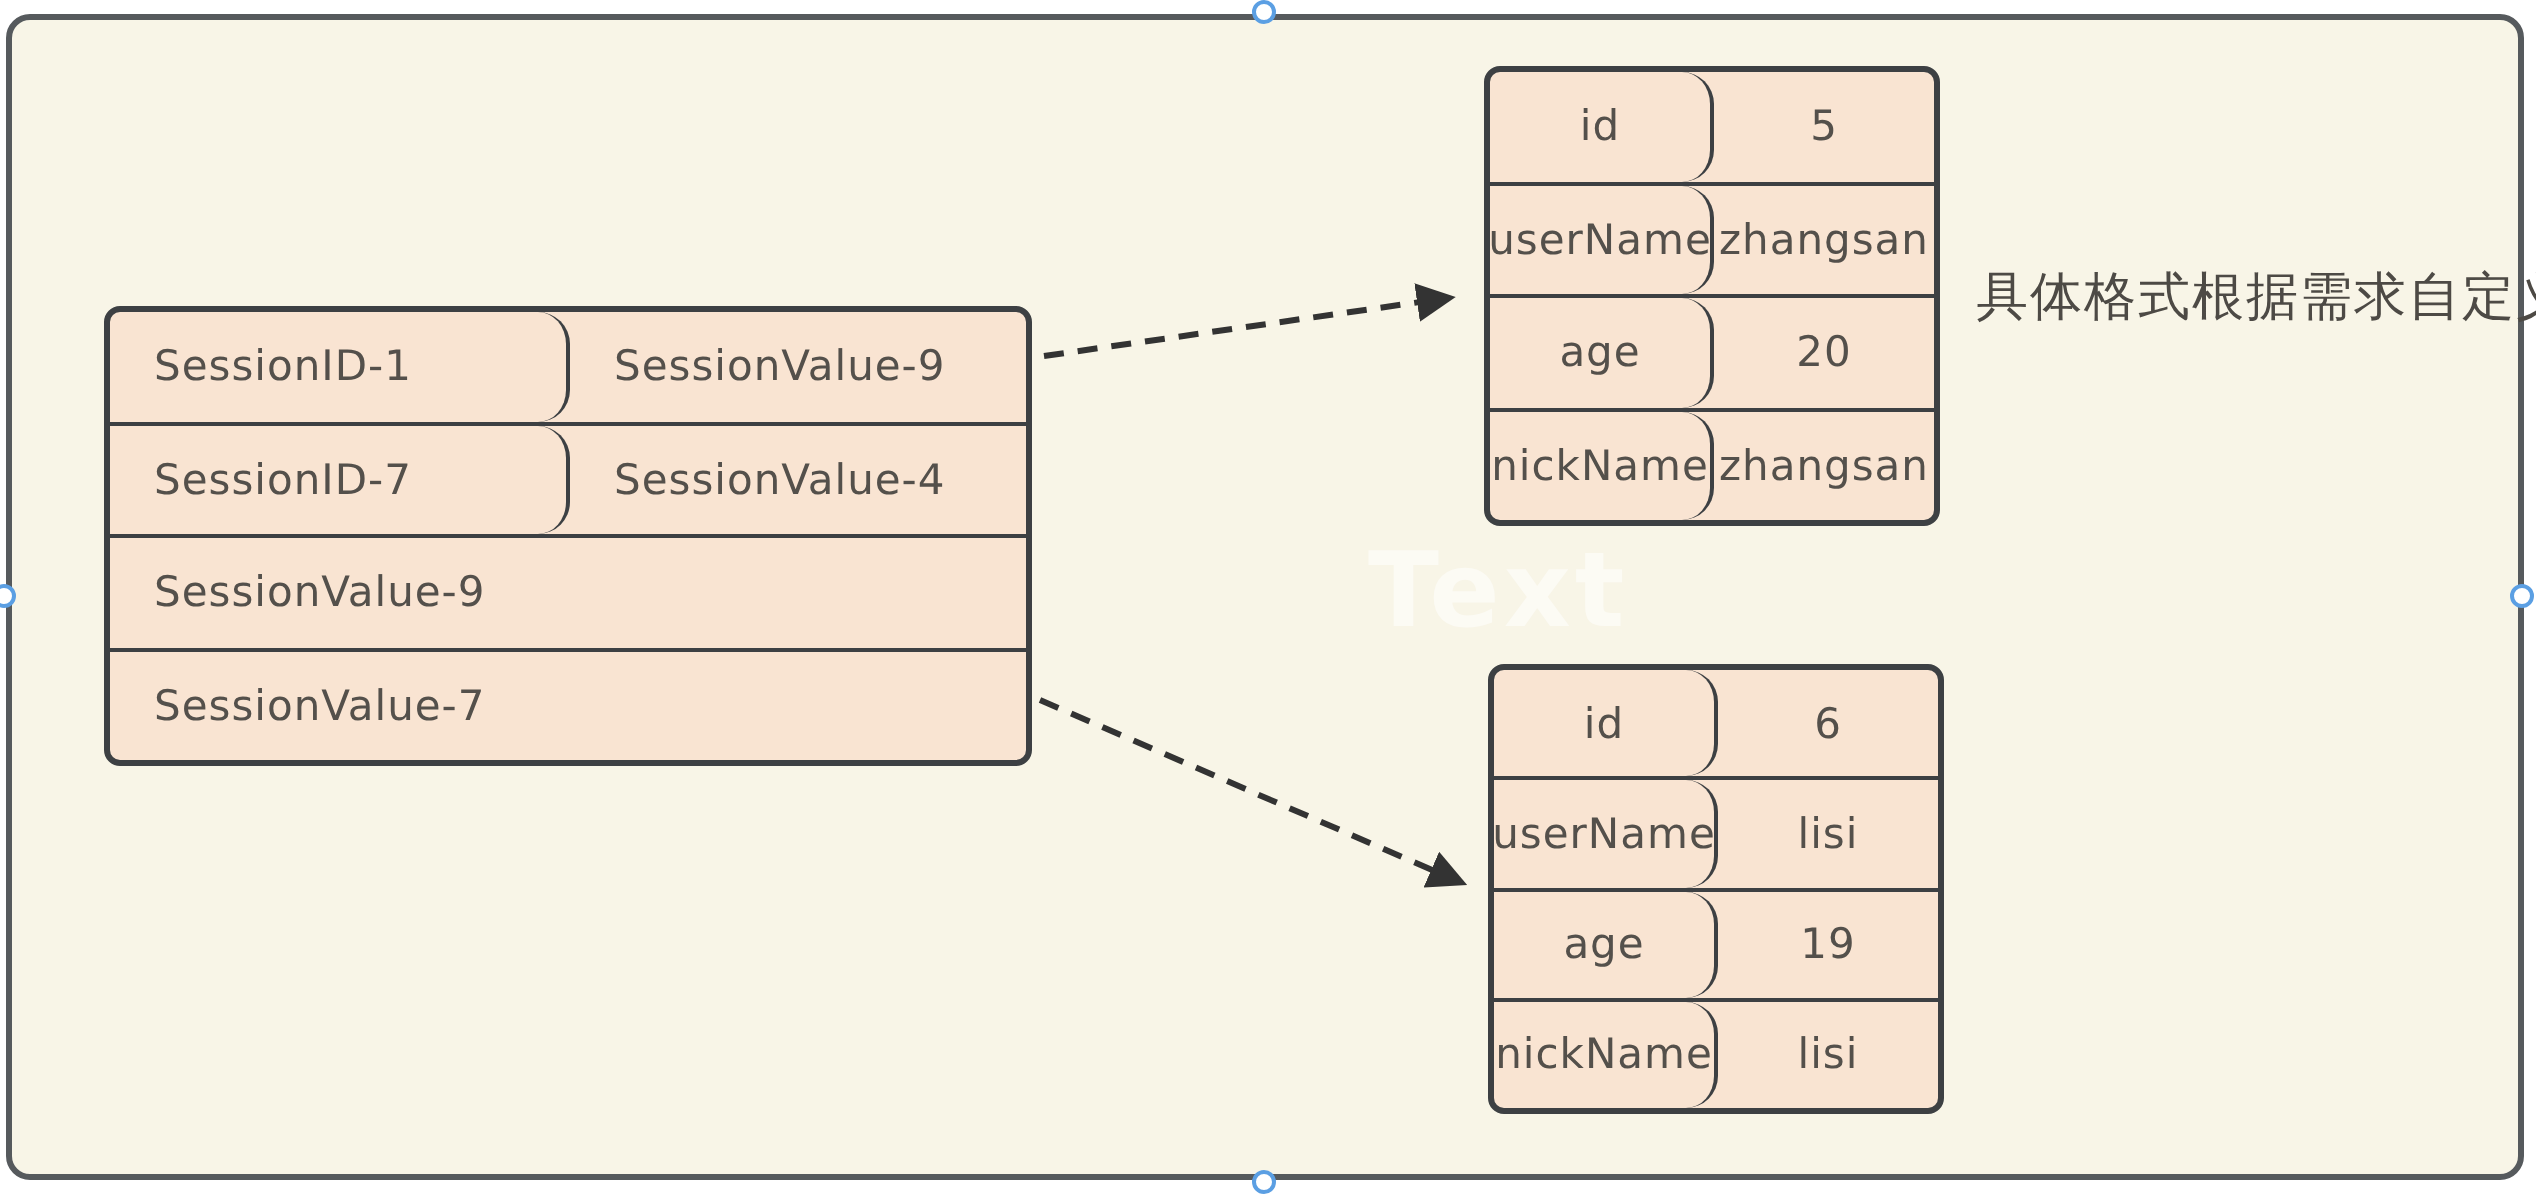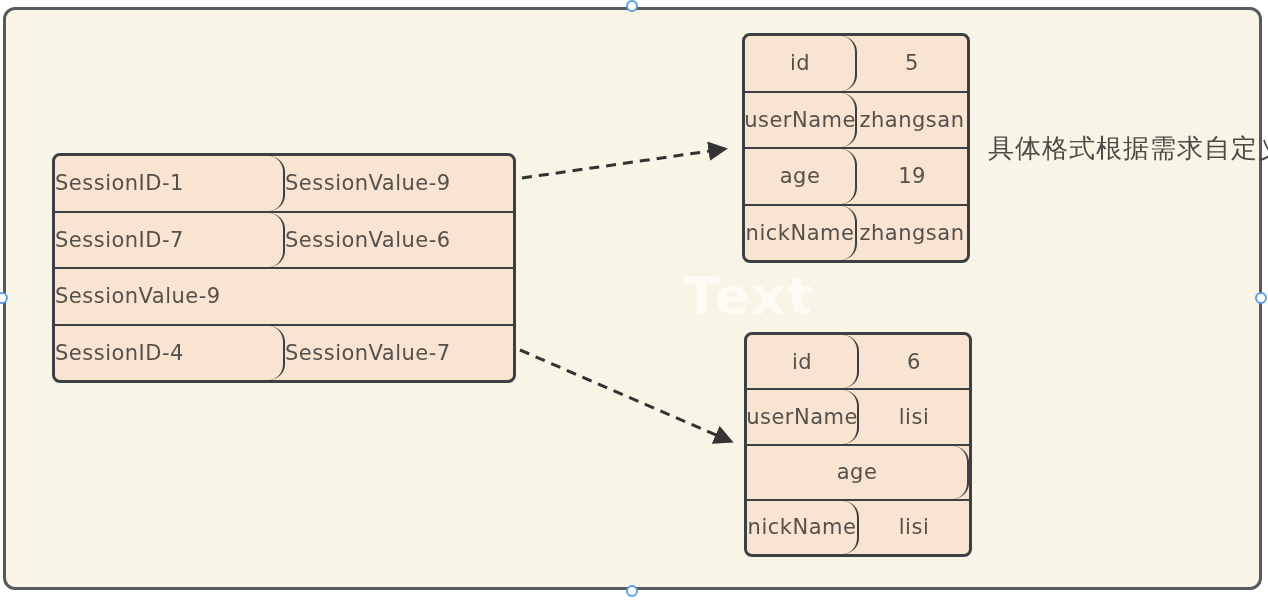--- a/index.html
+++ b/index.html
@@ -41,21 +41,21 @@
   }
   .trow{flex:1;display:flex;border-bottom:2.5px solid var(--table-border,#3d4043);}
   .trow.last{border-bottom:none;text-align:right;}
   .tcell{
     flex:1;display:flex;align-items:center;justify-content:center;
     font-size:21px;color:var(--text-color,#54504b);
     letter-spacing:0.5px;white-space:nowrap;overflow:hidden;border-radius:16px;
   }
   .tcell.key{border-right:2.5px solid var(--table-border,#3d4043);}
   #session-table{left:52px;top:153px;width:464px;height:230px;}
-  #session-table .tcell{justify-content:flex-start;}
+  #session-table .tcell{justify-content:flex-start;padding-left:22px;}
   #user-table-1{left:742px;top:33px;width:228px;height:230px;}
   #user-table-2{left:744px;top:332px;width:228px;height:225px;}
 
   
   .arrows{position:absolute;left:0;top:0;z-index:4;pointer-events:none;}
   .arrow-line{
     stroke:var(--arrow-color,#333333);
     stroke-width:3;
     stroke-dasharray:10 7;
     fill:none;
@@ -100,61 +100,61 @@
     <path class="arrow-line" d="M520,350 L730,441" marker-end="url(#ah)"></path>
   </svg>
 
   <div id="session-table" class="dtable">
       <div class="trow">
         <div class="tcell key">SessionID-1</div>
         <div class="tcell value">SessionValue-9</div>
       </div>
       <div class="trow">
         <div class="tcell key">SessionID-7</div>
-        <div class="tcell value">SessionValue-6</div>
+        <div class="tcell value">SessionValue-4</div>
       </div>
       <div class="trow">
         <div class="tcell value">SessionValue-9</div>
       </div>
       <div class="trow last">
-        <div class="tcell key">SessionID-4</div>
         <div class="tcell value">SessionValue-7</div>
       </div>
     </div>
 
   <div id="user-table-1" class="dtable">
       <div class="trow">
         <div class="tcell key">id</div>
         <div class="tcell value">5</div>
       </div>
       <div class="trow">
         <div class="tcell key">userName</div>
         <div class="tcell value">zhangsan</div>
       </div>
       <div class="trow">
         <div class="tcell key">age</div>
-        <div class="tcell value">19</div>
+        <div class="tcell value">20</div>
       </div>
       <div class="trow last">
         <div class="tcell key">nickName</div>
         <div class="tcell value">zhangsan</div>
       </div>
     </div>
 
   <div id="user-table-2" class="dtable">
       <div class="trow">
         <div class="tcell key">id</div>
         <div class="tcell value">6</div>
       </div>
       <div class="trow">
         <div class="tcell key">userName</div>
         <div class="tcell value">lisi</div>
       </div>
       <div class="trow">
         <div class="tcell key">age</div>
+        <div class="tcell value">19</div>
       </div>
       <div class="trow last">
         <div class="tcell key">nickName</div>
         <div class="tcell value">lisi</div>
       </div>
     </div>
 
   <div class="annotation">具体格式根据需求自定义</div>
 
   <div class="handle top"></div>

